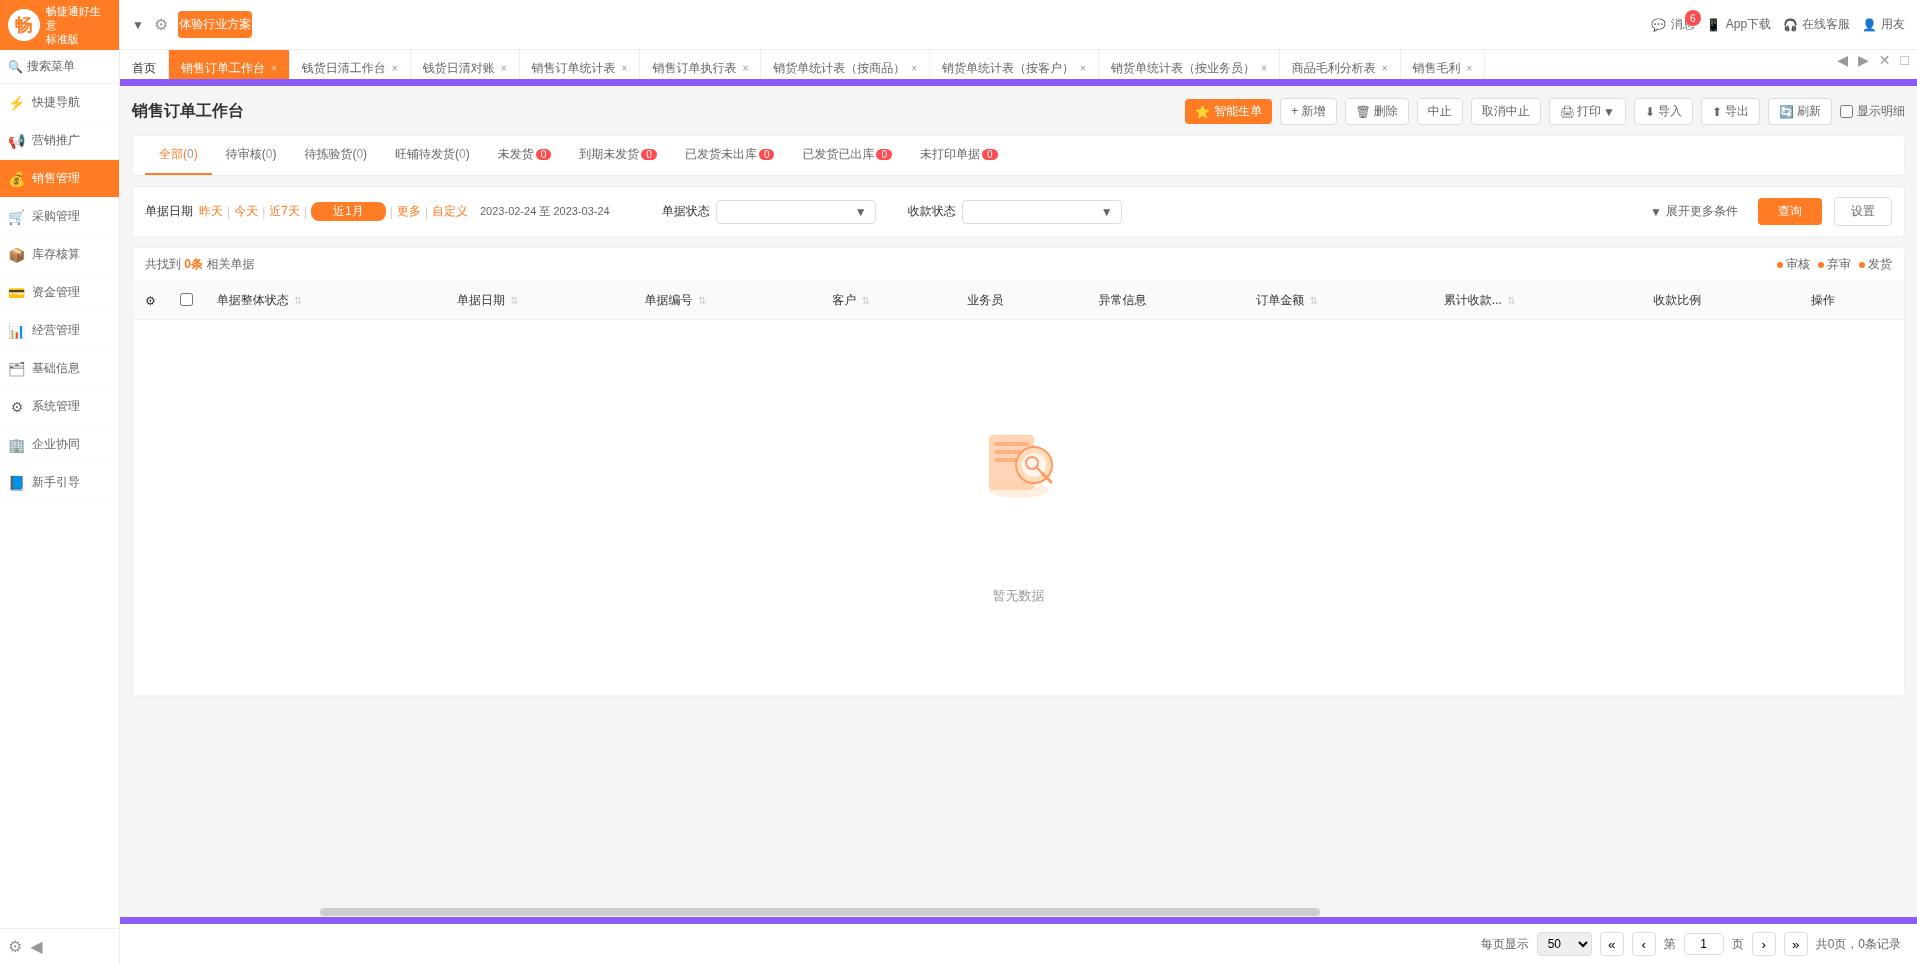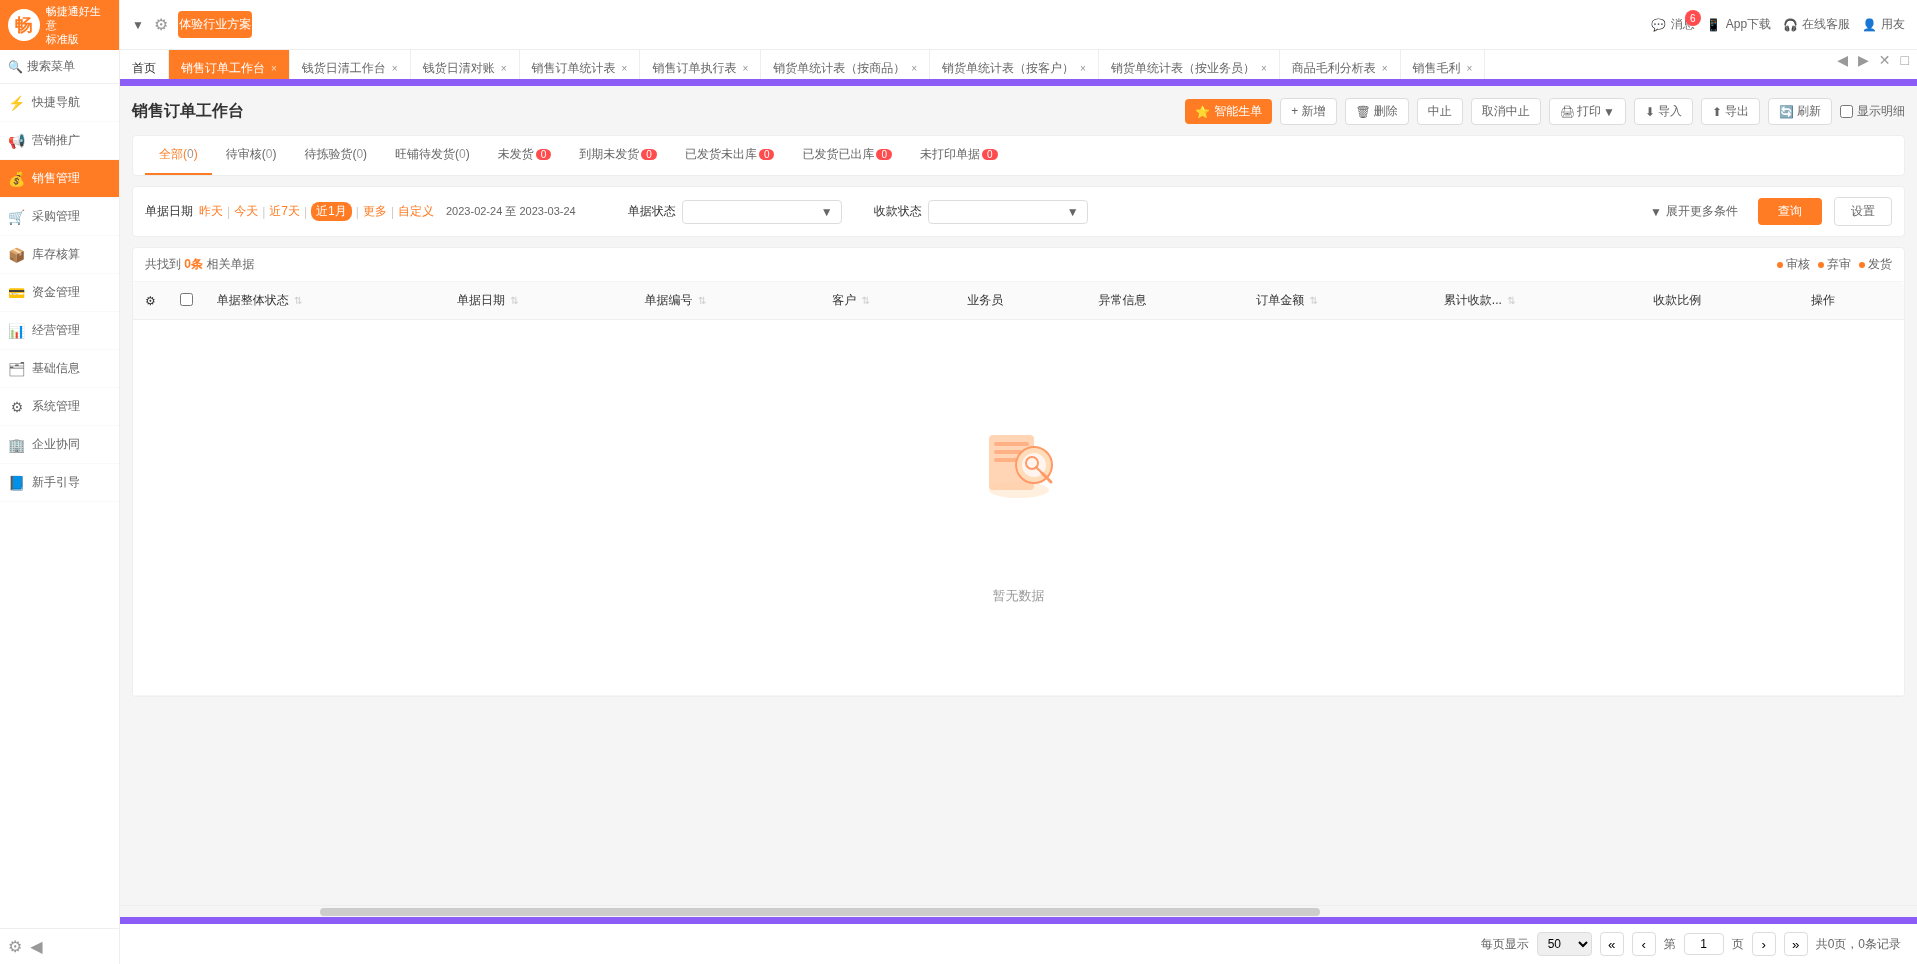--- a/index.html
+++ b/index.html
@@ -319,21 +319,21 @@
       <div class="search-row">
         <div class="search-field">
           <label>单据日期</label>
           <div class="date-range">
             <span>昨天</span>
             <span class="separator">|</span>
             <span>今天</span>
             <span class="separator">|</span>
             <span>近7天</span>
             <span class="separator">|</span>
-            <span style="background:#ff7c24;color:#fff;padding:1px 5px;border-radius:8px;">近1月</span>
+            <span style="background:#ff7c24;color:#fff;padding:1px 22px;border-radius:8px;">近1月</span>
             <span class="separator">|</span>
             <span>更多</span>
             <span class="separator">|</span>
             <span>自定义</span>
           </div>
         </div>
         <div class="date-display">
           <span>2023-02-24</span>
           <span> 至 </span>
           <span>2023-03-24</span>

